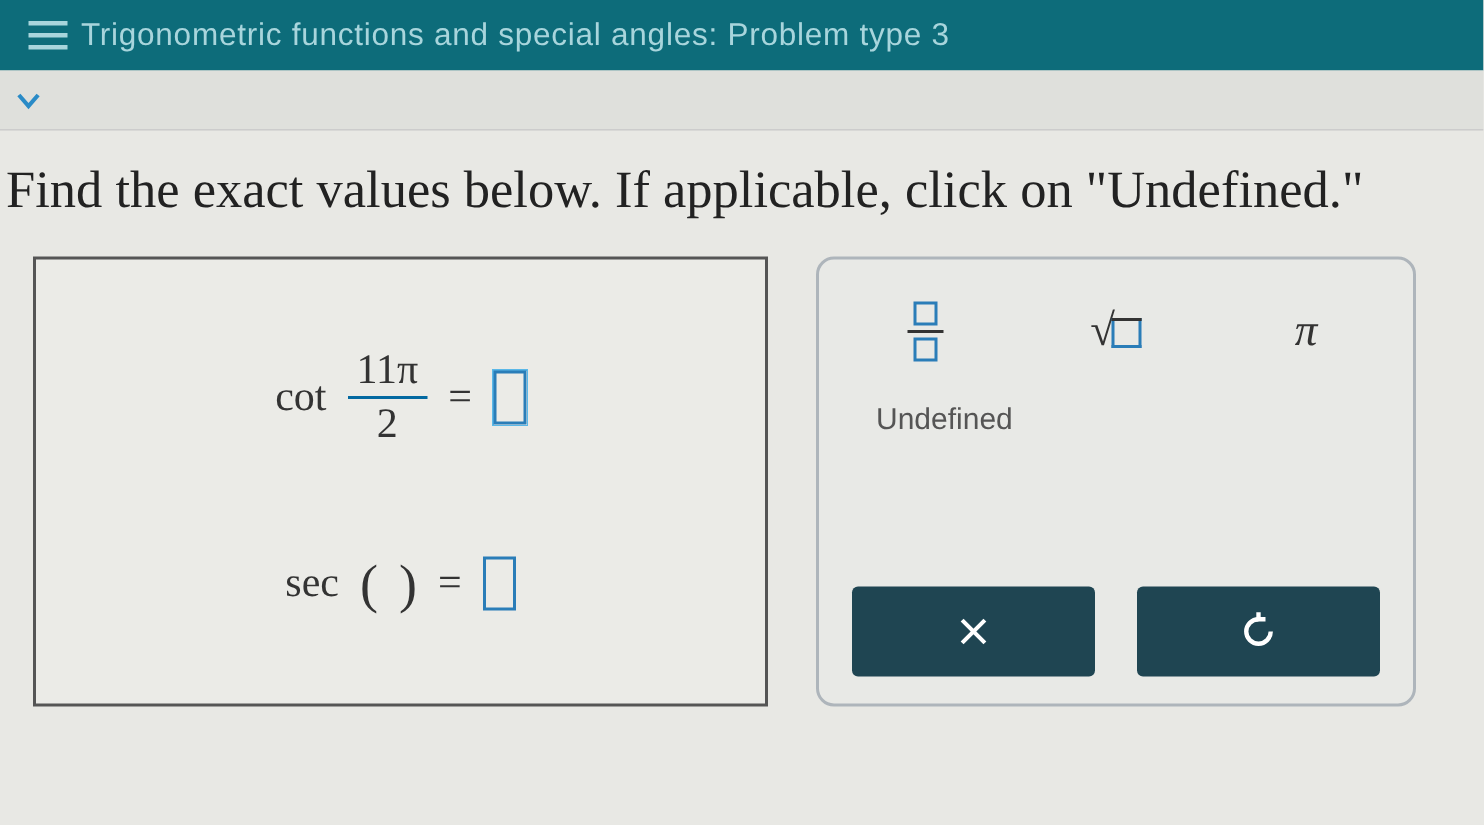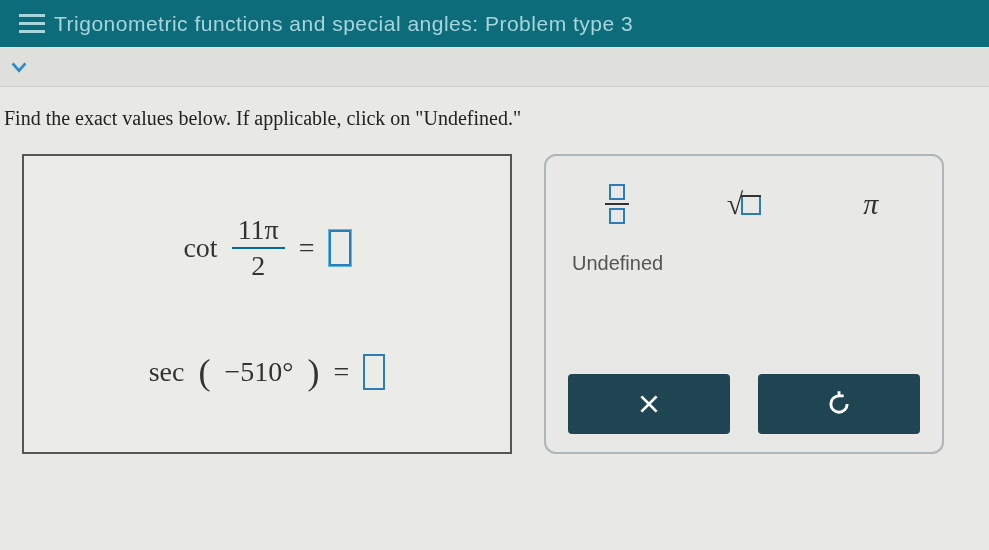--- a/index.html
+++ b/index.html
@@ -40,21 +40,21 @@
     align-items: center;
     padding-left: 8px;
     border-bottom: 1px solid #ccc;
   }
   .chevron {
     width: 22px;
     height: 22px;
   }
   .instructions {
     padding: 20px 4px 24px 4px;
-    font-size: 20px;
+    font-size: 35px;
     color: #222;
   }
   .content {
     display: flex;
     gap: 32px;
     padding: 0 22px;
   }
   .problem-box {
     border: 2px solid #555;
     width: 490px;
@@ -115,20 +115,21 @@
     justify-content: center;
     font-size: 24px;
     color: #333;
     font-family: 'Times New Roman', serif;
   }
   .undefined-row {
     color: #555;
     font-family: Verdana, sans-serif;
     font-size: 20px;
     padding: 18px 4px 10px;
+    margin-left: 12px;
   }
   .bottom-row {
     margin-top: auto;
     display: flex;
     gap: 28px;
   }
   .action-btn {
     flex: 1;
     height: 60px;
     background: #1f4552;
@@ -197,21 +198,20 @@
         <span class="num">11π</span>
         <span class="den">2</span>
       </span>
       <span>=</span>
       <span class="answer-slot active"></span>
     </div>
 
     <div class="eq-row">
       <span>sec</span>
       <span style="font-size:36px;">(</span>
-      <span>−510°</span>
       <span style="font-size:36px;">)</span>
       <span>=</span>
       <span class="answer-slot"></span>
     </div>
 
   </div>
 
   <div class="keypad">
     <div class="keypad-row">
       <div class="kp-btn">

